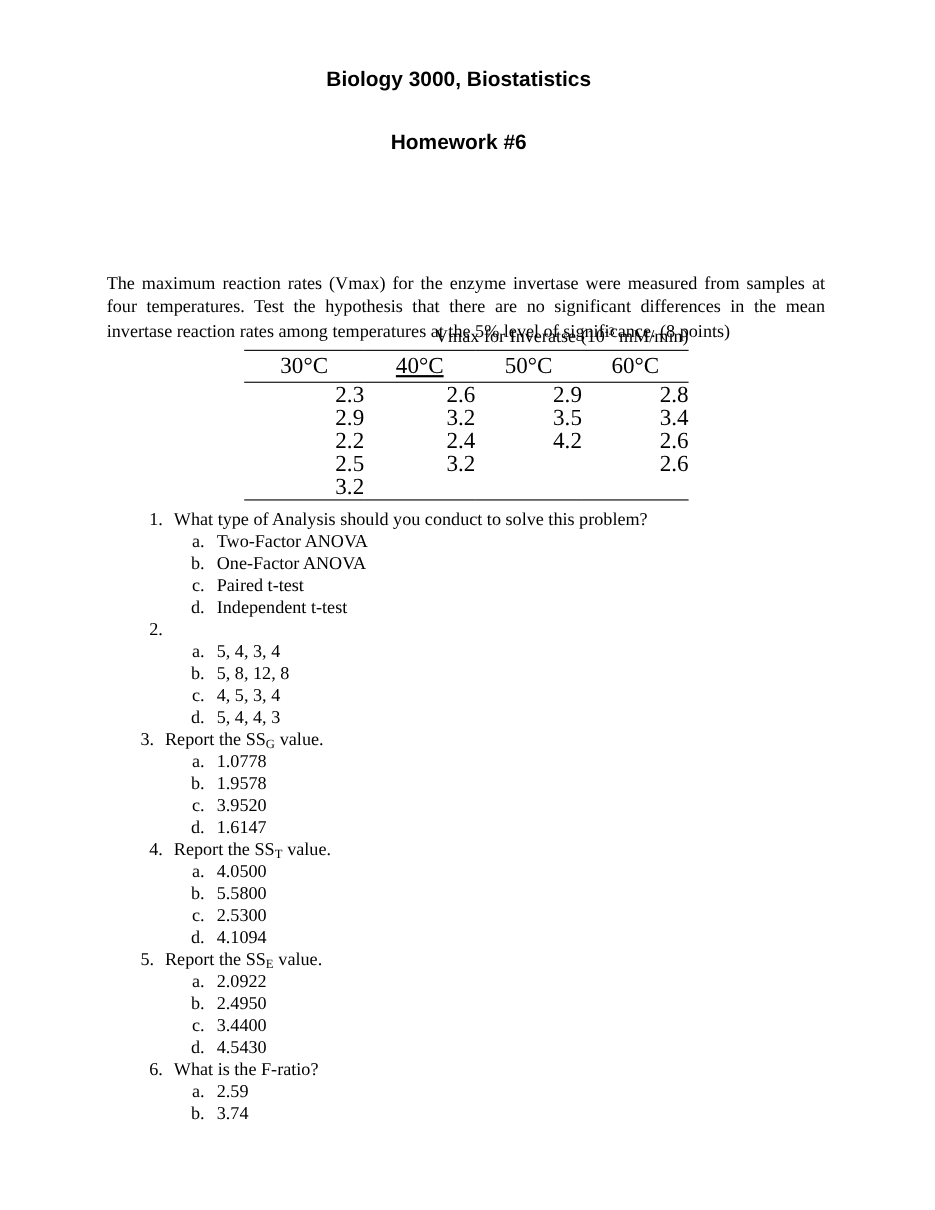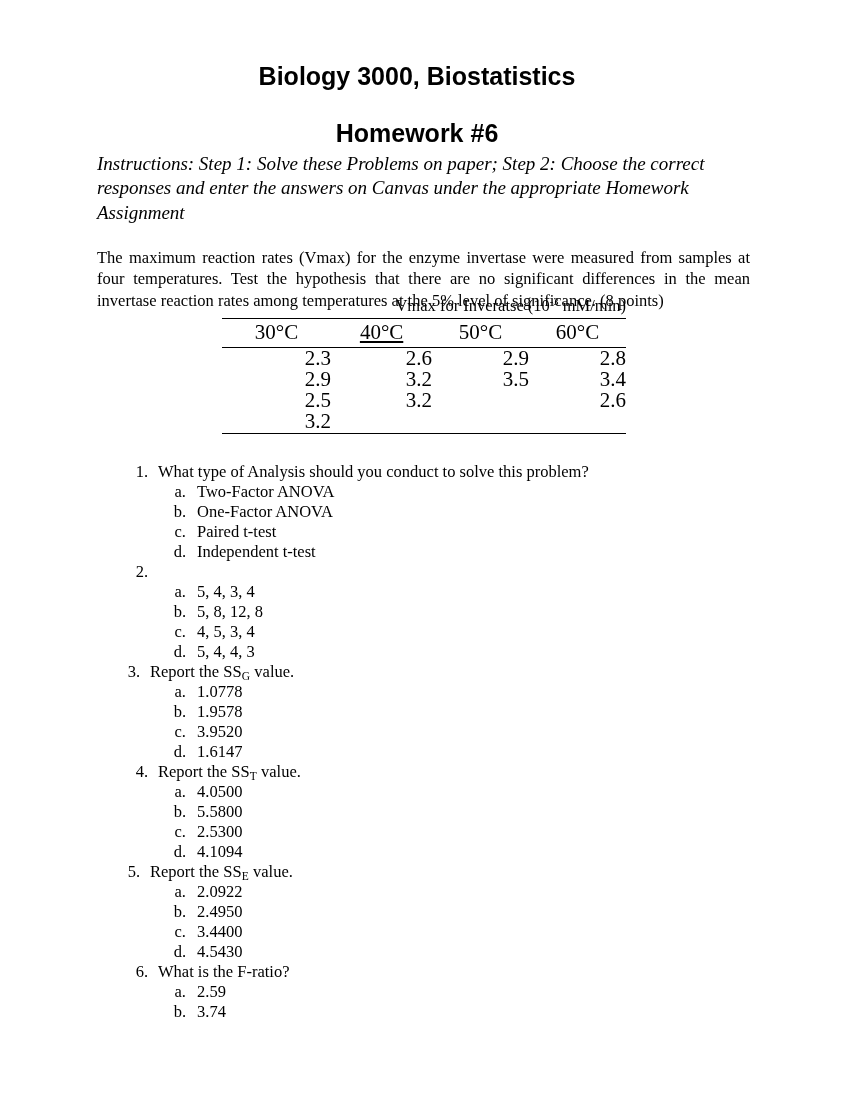--- a/index.html
+++ b/index.html
@@ -22,21 +22,21 @@
     left: 0; top: 0;
     width: 850px;
     height: 1100px;
     box-sizing: border-box;
     padding: 0;
   }
 
   
   .doc-title {
     font-family: "Liberation Sans", "DejaVu Sans", sans-serif;
-    font-size: 25px;
+    font-size: 19px;
     text-align: center;
     margin: 0;
     padding: 0;
     position: absolute;
     left: 0; right: 16px;
   }
   #title-main { top: 62px; }
   #title-sub  { top: 99px; margin-top: 20px; }
 
   
@@ -170,21 +170,20 @@
 </style>
 </head>
 <body>
 
 <div class="page">
 
   <h1 class="doc-title" id="title-main">Biology 3000, Biostatistics</h1>
 
   <h2 class="doc-title" id="title-sub">Homework #6</h2>
 
-  <p class="instructions">Instructions: Step 1: Solve these Problems on paper; Step 2: Choose the correct responses and enter the answers on Canvas under the appropriate Homework Assignment</p>
 
   <p class="body-para">The maximum reaction rates (Vmax) for the enzyme invertase were measured from samples at four temperatures. Test the hypothesis that there are no significant differences in the mean invertase reaction rates among temperatures at the 5% level of significance. (8 points)</p>
 
   <div class="table-block">
     <div class="table-caption">
       <span>Vmax for Inveratse (10</span><sup>-3</sup><span> mM/min)</span>
     </div>
     <table class="vmax">
       <colgroup>
         <col class="c1">
@@ -207,20 +206,26 @@
           <td class="cellpad">2.9</td>
           <td class="cellpad">2.8</td>
         </tr>
         <tr>
           <td class="cellpad">2.9</td>
           <td class="cellpad">3.2</td>
           <td class="cellpad">3.5</td>
           <td class="cellpad">3.4</td>
         </tr>
         <tr>
+          <td class="cellpad">2.2</td>
+          <td class="cellpad">2.4</td>
+          <td class="cellpad">4.2</td>
+          <td class="cellpad">2.6</td>
+        </tr>
+        <tr>
           <td class="cellpad">2.5</td>
           <td class="cellpad">3.2</td>
           <td class="cellpad"></td>
           <td class="cellpad">2.6</td>
         </tr>
         <tr>
           <td class="cellpad">3.2</td>
           <td class="cellpad"></td>
           <td class="cellpad"></td>
           <td class="cellpad"></td>

